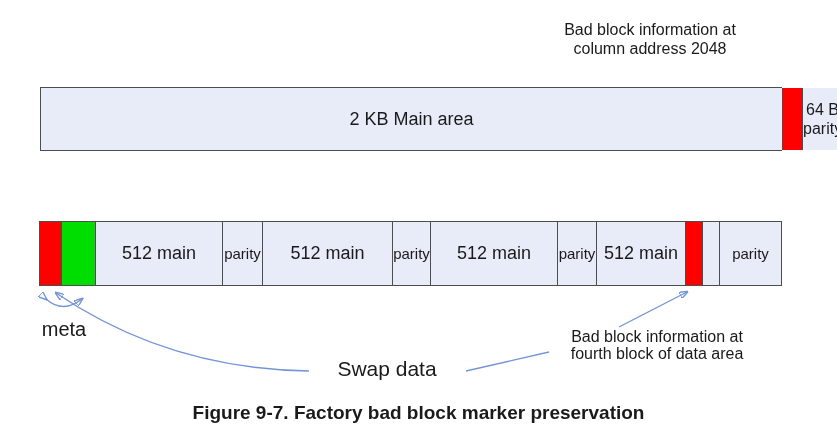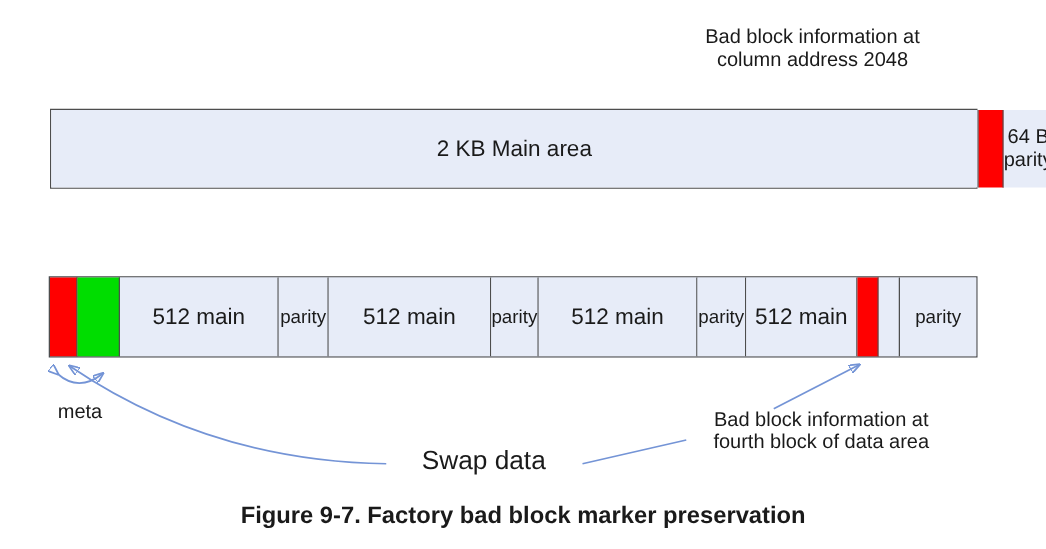--- a/index.html
+++ b/index.html
@@ -24,21 +24,21 @@
   .seg.red{background:#ff0000;}
   .seg.green{background:#00dd00;}
   .seg span{font-size:18px;white-space:nowrap;}
   .seg.parity span{font-size:15px;}
   .seg.grow{flex:1 1 auto;}
   #spare-cell{flex-direction:column;line-height:19px;font-size:16px;text-align:center;}
   #main-area-cell span{font-size:18px;}
   
   .label{position:absolute;text-align:center;}
   #top-right-label{left:538px;top:20px;width:224px;font-size:16px;line-height:19px;}
-  #meta-data-label{left:24px;top:320px;width:80px;font-size:16px;line-height:19px;}
+  #meta-data-label{left:24px;top:320px;width:80px;font-size:20px;line-height:19px;}
   #swap-byte-label{left:328px;top:357px;width:118px;font-size:21px;}
   #bottom-right-label{left:546px;top:328px;width:222px;font-size:16px;line-height:17px;}
   #figure-caption{left:0;top:402px;width:837px;font-size:19px;font-weight:bold;}
   
   #arrow-layer{position:absolute;left:0;top:0;width:837px;height:439px;pointer-events:none;}
   #arrow-layer path{fill:none;stroke:#7494d6;stroke-width:1.4;}
 </style>
 </head>
 <body>
 

